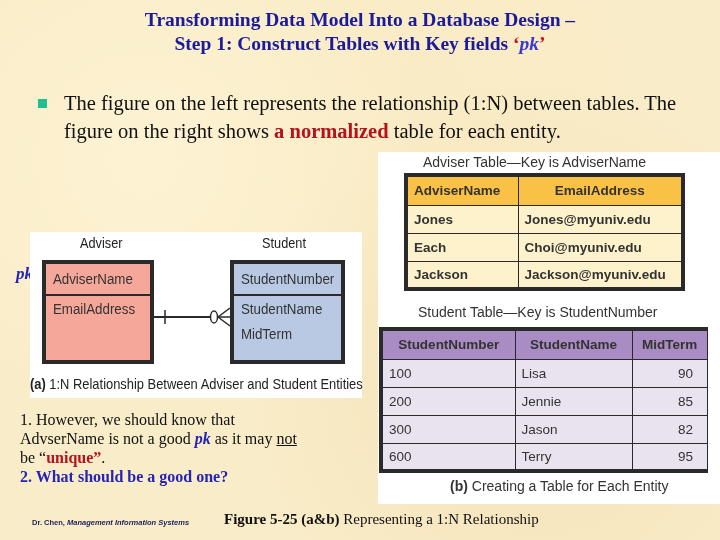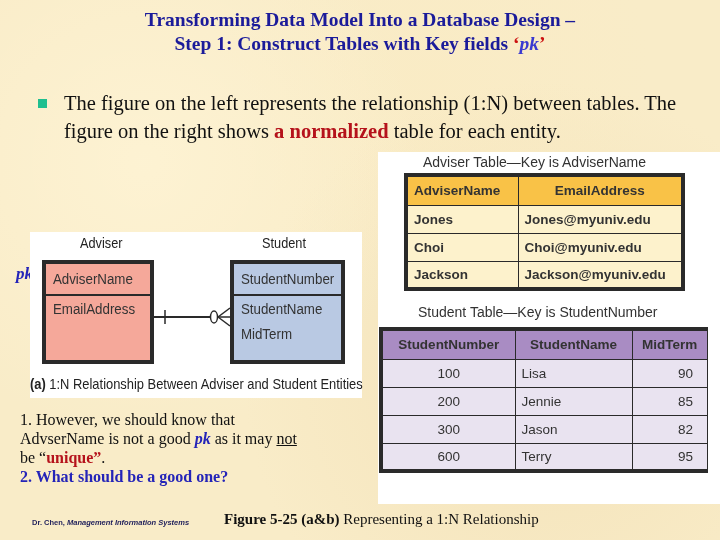--- a/index.html
+++ b/index.html
@@ -73,21 +73,21 @@
     font-family: "Liberation Sans", sans-serif; font-size: 13.5px; color: #333;
   }
   table.t th, table.t td { border: 1.5px solid #2a2a2a; padding: 0 6px; height: 28px; white-space: nowrap; }
   table.t th { font-weight: bold; font-size: 13.5px; }
   table.adviser { left: 26px; top: 21px; width: 281px; border: 4px solid #2a2a2a; }
   table.adviser th { background: #f9c247; height: 30px; }
   table.adviser td { background: #fdf2cc; font-weight: bold; }
   table.student { left: 1px; top: 175px; width: 329px; border: 4px solid #2a2a2a; border-right: none; }
   table.student th { background: #a98cc3; height: 30px; }
   table.student td { background: #e9e3f0; }
-  table.student td.c { text-align: center; }
+  table.student td.c { }
   table.student td.r { text-align: right; padding-right: 14px; }
   .b-caption b { font-weight: bold; }
 
   .notes {
     position: absolute; left: 20px; top: 410px; width: 360px;
     font-size: 16px; line-height: 19px; color: #111;
   }
   .notes .pk { color: #2424b8; font-style: italic; font-weight: bold; }
   .notes .u { text-decoration: underline; }
   .notes .blue-bold { color: #2424b8; font-weight: bold; }
@@ -156,21 +156,21 @@
     <tbody>
         <tr>
       <th style="text-align:left; width:112px;">AdviserName</th>
       <th style="text-align:center;">EmailAddress</th>
     </tr>
     <tr>
       <td>Jones</td>
       <td>Jones@myuniv.edu</td>
     </tr>
     <tr>
-      <td>Choi</td>
+      <td>Each</td>
       <td>Choi@myuniv.edu</td>
     </tr>
     <tr>
       <td>Jackson</td>
       <td>Jackson@myuniv.edu</td>
     </tr>
   </tbody>
     </table>
 
   <div class="tbl-caption" style="left:40px; top:152px;">Student Table—Key is StudentNumber</div>
@@ -197,20 +197,23 @@
       <td class="r">82</td>
     </tr>
     <tr>
       <td class="c">600</td>
       <td>Terry</td>
       <td class="r">95</td>
     </tr>
   </tbody>
     </table>
 
+  <div class="tbl-caption b-caption" style="left:72px; top:326px;">
+    <b>(b)</b><span> Creating a Table for Each Entity</span>
+  </div>
 </div>
 
 <div class="notes">
   <div>1. However,  we should know that</div>
   <div>
     <span>AdvserName is not a good </span><span class="pk">pk</span><span> as it may </span><span class="u">not</span>
   </div>
   <div>
     <span>be “</span><span class="red-bold">unique</span><span class="red-bold">”</span><span>.</span>
   </div>

